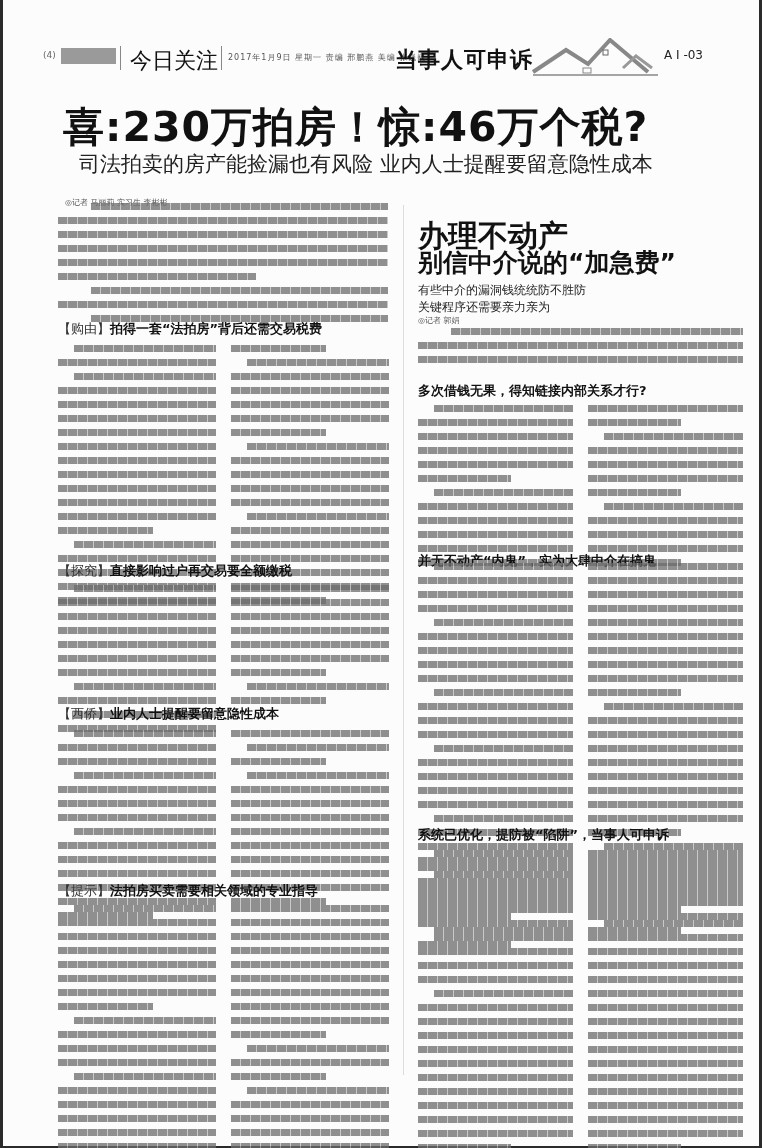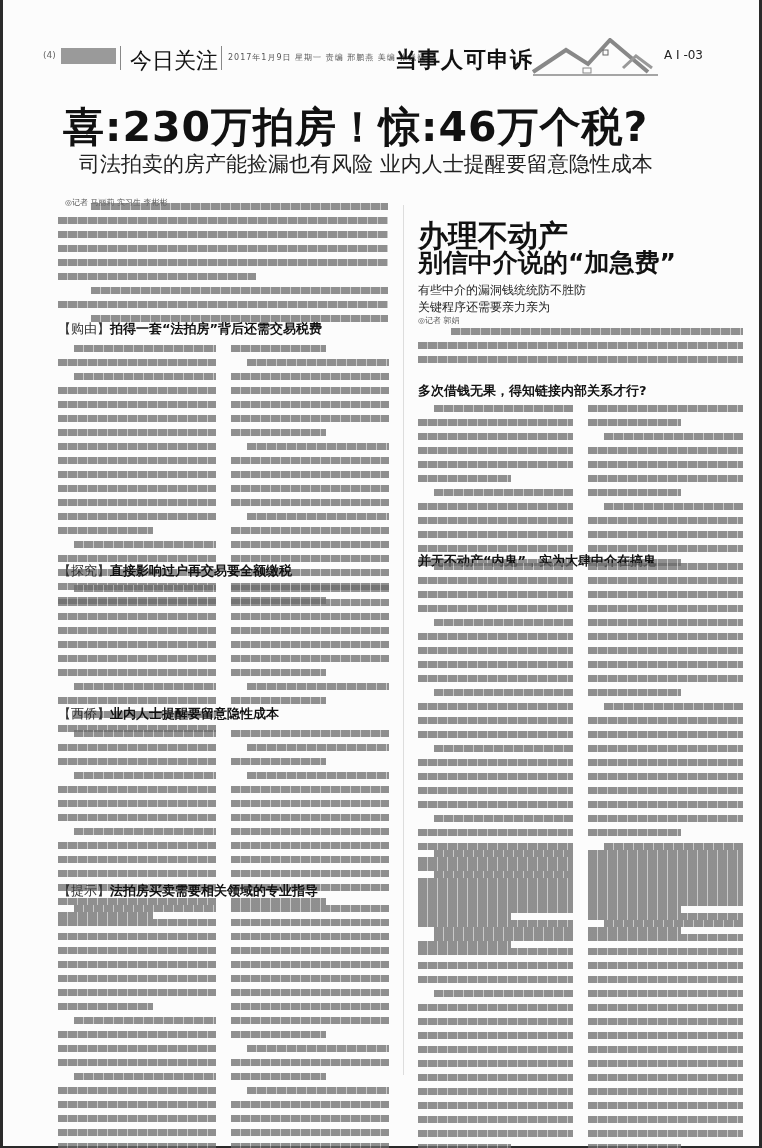--- a/index.html
+++ b/index.html
@@ -320,20 +320,21 @@
       <div class="tl short"></div>
       <div class="tl ind"></div>
       <div class="tl"></div>
       <div class="tl"></div>
       <div class="tl"></div>
       <div class="tl"></div>
       <div class="tl"></div>
       <div class="tl short"></div>
   </div>
 
+  <div class="sect-h" style="left:415px;top:826px;">系统已优化，提防被“陷阱”，当事人可申诉</div>
   <div class="block" style="left:415px;top:850px;width:155px;">
     <div class="tl ind"></div>
       <div class="tl"></div>
       <div class="tl"></div>
       <div class="tl"></div>
       <div class="tl"></div>
       <div class="tl"></div>
       <div class="tl ind"></div>
       <div class="tl"></div>
       <div class="tl"></div>

